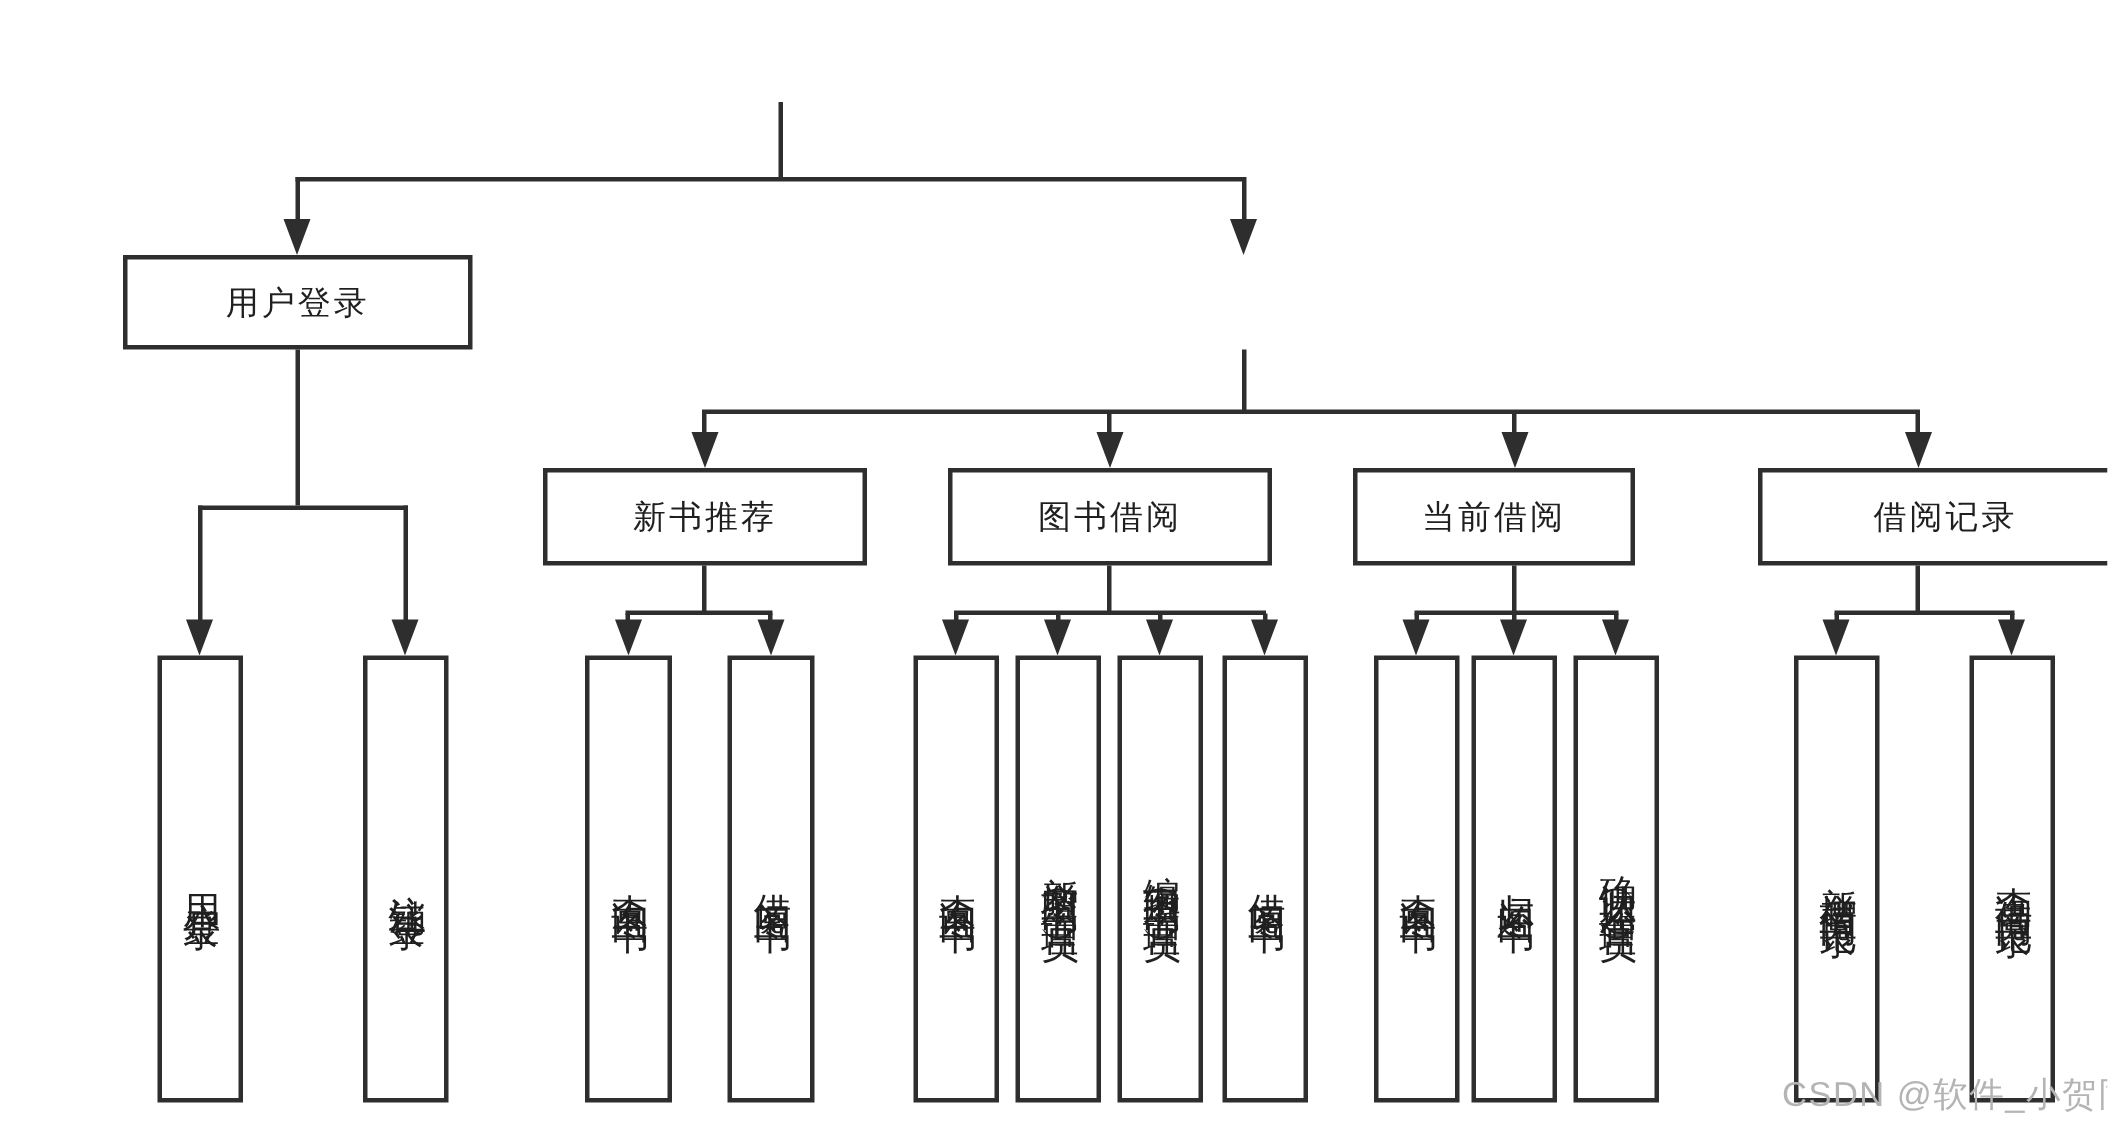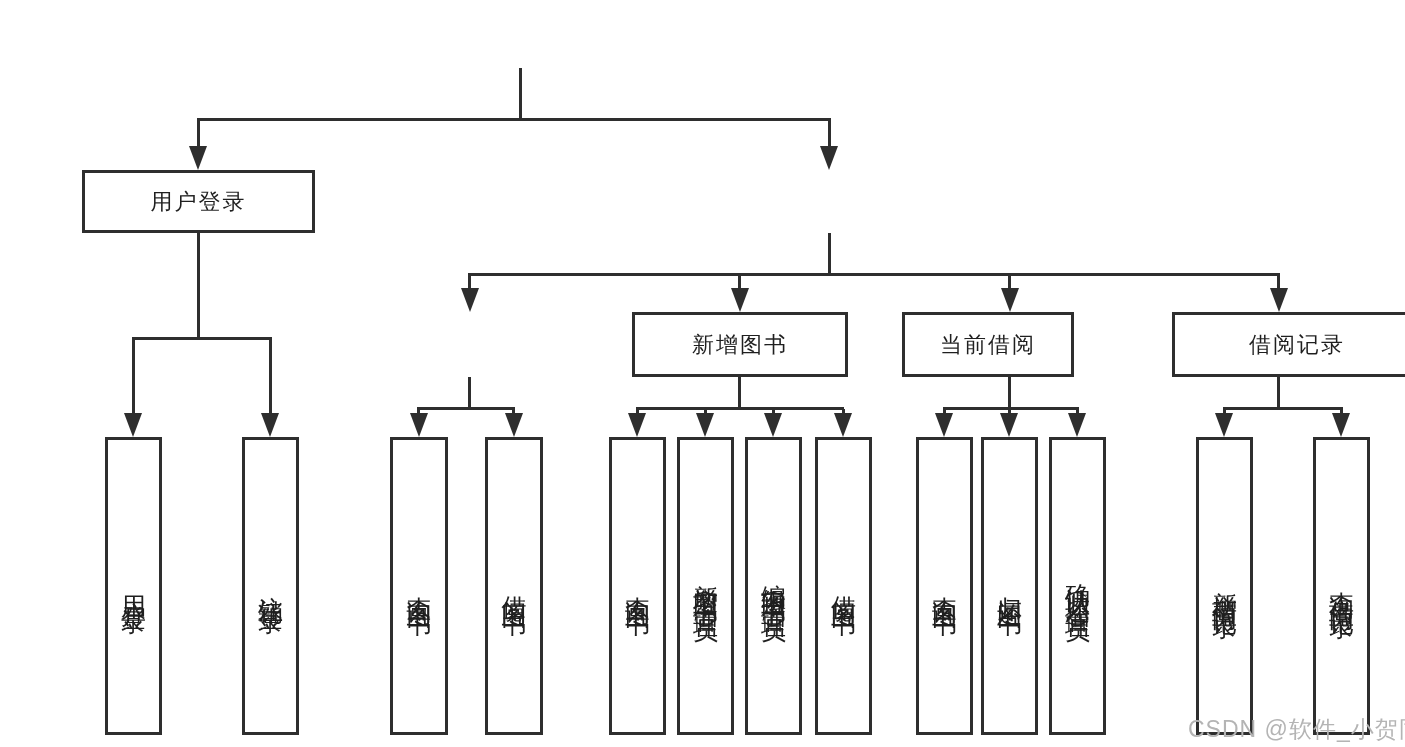--- a/index.html
+++ b/index.html
@@ -58,24 +58,27 @@
   <div class="hline" style="left:468px;top:273px;width:812px;"></div>
   <div class="vline" style="left:468px;top:276px;height:14px;"></div>
   <div class="arrow" style="left:461px;top:288px;"></div>
   <div class="vline" style="left:738px;top:276px;height:14px;"></div>
   <div class="arrow" style="left:731px;top:288px;"></div>
   <div class="vline" style="left:1008px;top:276px;height:14px;"></div>
   <div class="arrow" style="left:1001px;top:288px;"></div>
   <div class="vline" style="left:1277px;top:276px;height:14px;"></div>
   <div class="arrow" style="left:1270px;top:288px;"></div>
 
+  <div class="box" style="left:362px;top:312px;width:216px;height:65px;">
+    <span class="h-label">新书推荐</span>
+  </div>
   <div class="box" style="left:632px;top:312px;width:216px;height:65px;">
-    <span class="h-label">新增图书</span>
+    <span class="h-label">图书借阅</span>
   </div>
-  <div class="box" style="left:902px;top:312px;width:172px;height:65px;">
+  <div class="box" style="left:902px;top:312px;width:188px;height:65px;">
     <span class="h-label">当前借阅</span>
   </div>
   <div class="box" style="left:1172px;top:312px;width:250px;height:65px;">
     <span class="h-label">借阅记录</span>
   </div>
 
   <div class="vline" style="left:468px;top:377px;height:31px;"></div>
   <div class="hline" style="left:417px;top:407px;width:98px;"></div>
   <div class="vline" style="left:417px;top:409px;height:6px;"></div>
   <div class="arrow" style="left:410px;top:413px;"></div>

